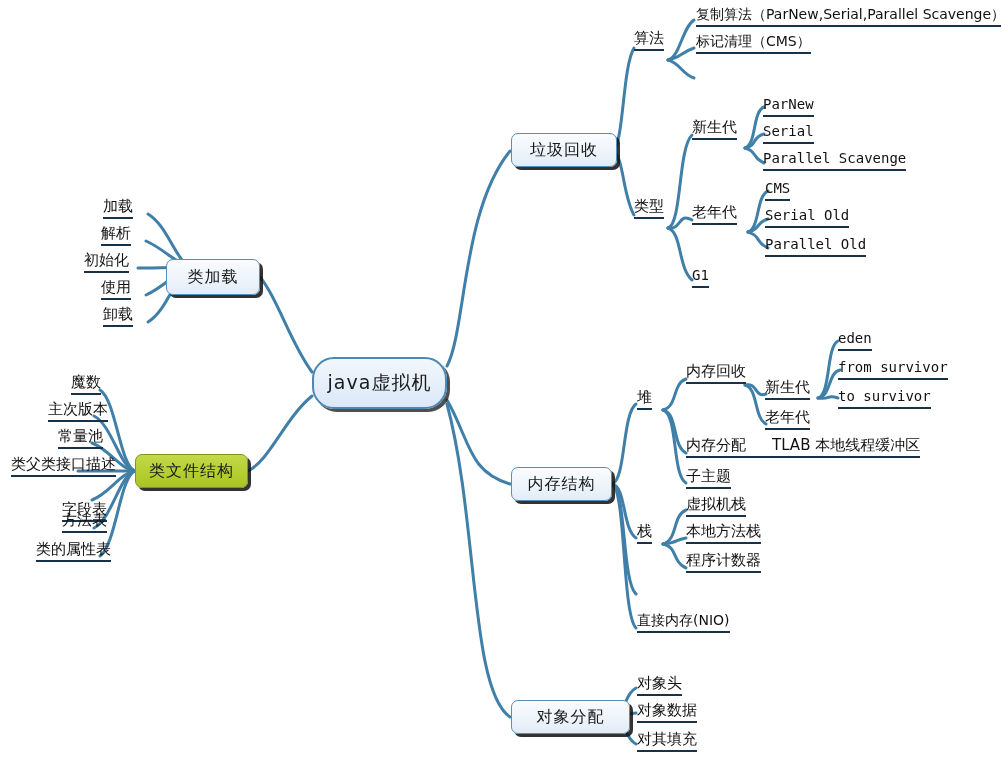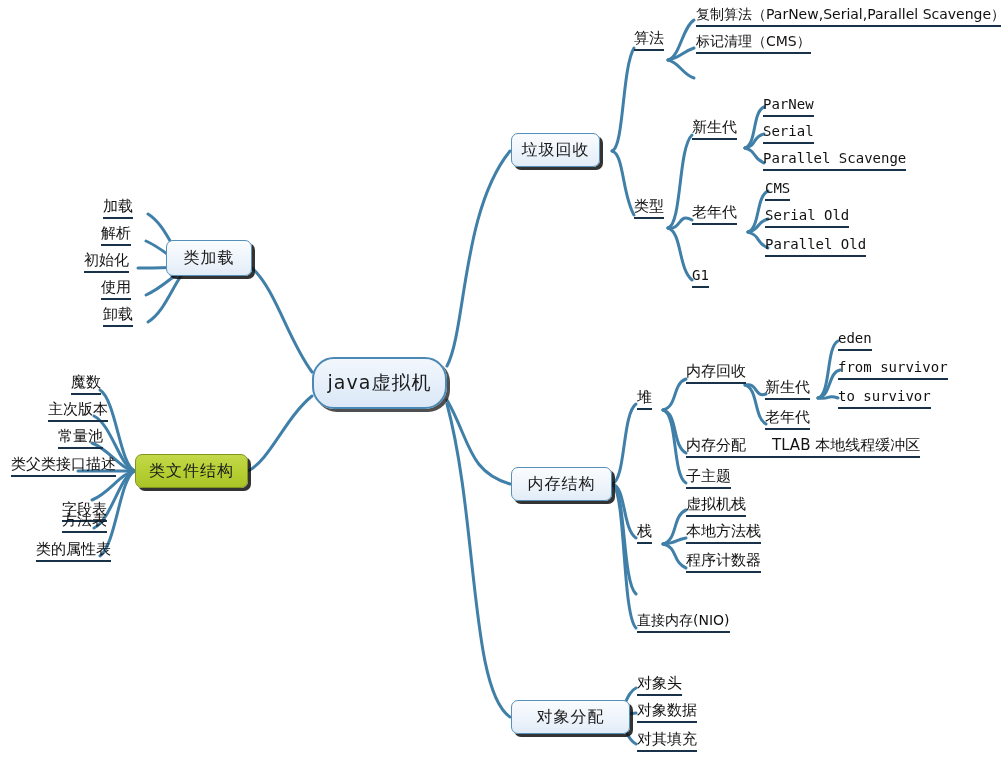--- a/index.html
+++ b/index.html
@@ -161,29 +161,29 @@
       <path d="M613,717 C626,714 624,694 636,688"></path>
       <path d="M613,717 C626,716 624,714 636,713"></path>
       <path d="M613,717 C626,720 624,738 636,744"></path>
     </g>
   </svg>
 
   <div class="box-node center" style="left:312px; top:357px; width:135px; height:52px;border-radius:22px;">
     <span>java虚拟机</span>
   </div>
 
-  <div class="box-node blue" style="left:166px; top:240px; width:86px; height:36px;text-align:right;">
+  <div class="box-node blue" style="left:166px; top:259px; width:94px; height:36px;text-align:right;">
     <span>类加载</span>
   </div>
 
   <div class="box-node green" style="left:135px; top:454px; width:113px; height:34px;">
     <span>类文件结构</span>
   </div>
 
-  <div class="box-node blue" style="left:511px; top:133px; width:89px; height:34px;">
+  <div class="box-node blue" style="left:511px; top:133px; width:106px; height:34px;">
     <span>垃圾回收</span>
   </div>
 
   <div class="box-node blue" style="left:511px; top:467px; width:101px; height:34px;">
     <span>内存结构</span>
   </div>
 
   <div class="box-node blue" style="left:511px; top:700px; width:119px; height:34px;">
     <span>对象分配</span>
   </div>

